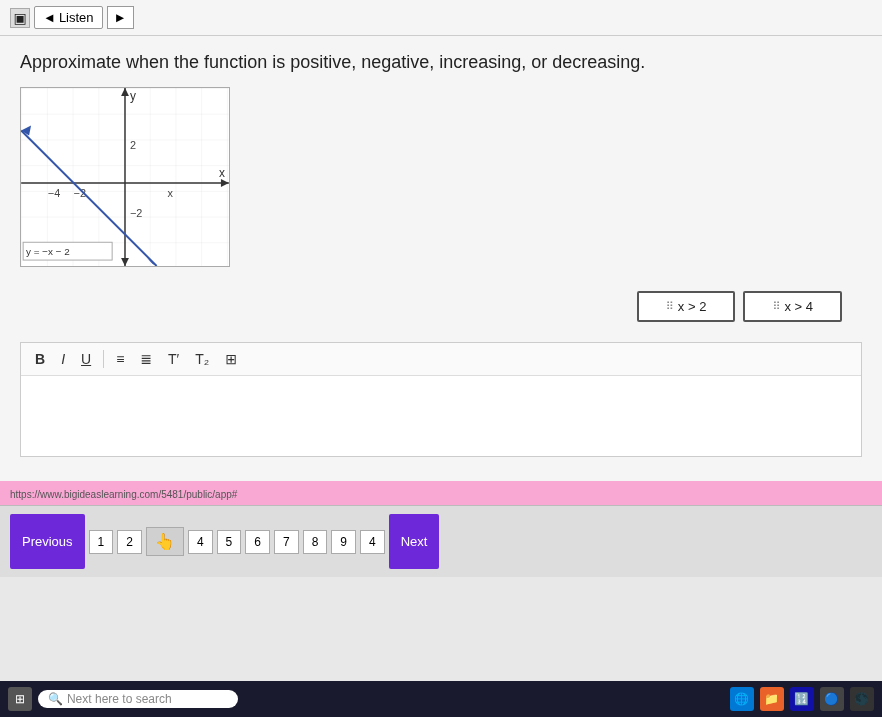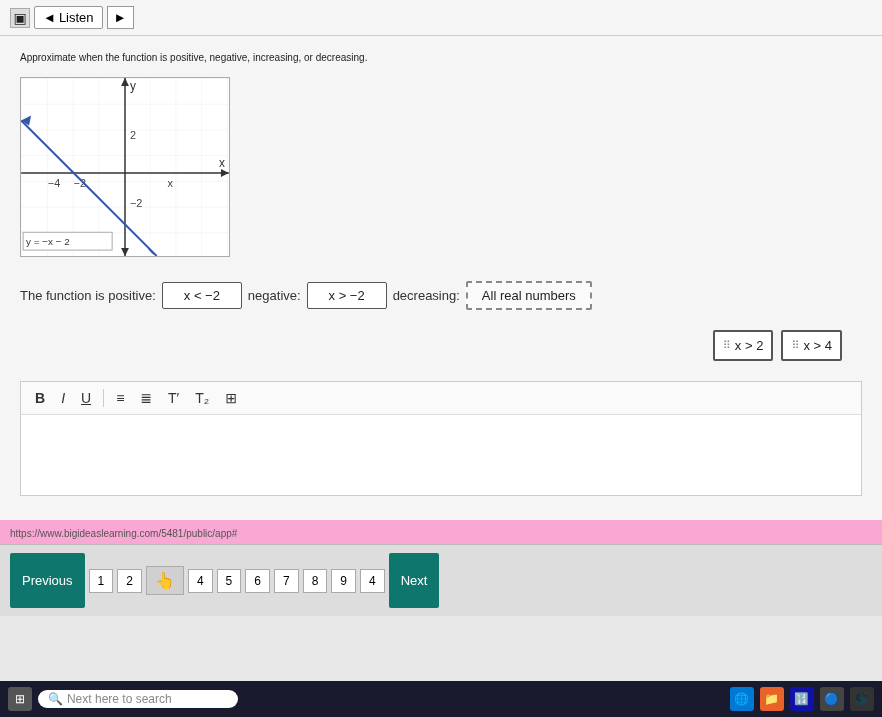--- a/index.html
+++ b/index.html
@@ -32,21 +32,21 @@
       cursor: pointer;
       border-radius: 2px;
     }
 
     .main-content {
       background: #f5f5f5;
       padding: 16px 20px 10px 20px;
     }
 
     .question-text {
-      font-size: 10px;
+      font-size: 18px;
       margin-bottom: 14px;
       color: #222;
     }
 
     
     .graph-container {
       margin-bottom: 24px;
       display: inline-block;
     }
 
@@ -93,21 +93,21 @@
       display: flex;
       justify-content: flex-end;
       gap: 8px;
       margin-bottom: 20px;
       padding-right: 20px;
     }
 
     .chip {
       border: 2px solid #555;
       background: #fff;
-      padding: 6px 8px;
+      padding: 6px 27px;
       font-size: 13px;
       border-radius: 2px;
       cursor: grab;
       display: flex;
       align-items: center;
       gap: 4px;
     }
 
     .chip::before {
       content: '⠿';
@@ -167,21 +167,21 @@
     .bottom-bar {
       background: #ddd;
       padding: 8px 10px;
       display: flex;
       align-items: center;
       gap: 4px;
       border-top: 1px solid #bbb;
     }
 
     .prev-btn, .next-btn {
-      background: #0f766e;
+      background: #6d28d9;
       color: #fff;
       border: none;
       padding: 20px 12px;
       font-size: 13px;
       cursor: pointer;
       border-radius: 2px;
     }
 
     .page-btn {
       background: #fff;
@@ -299,28 +299,20 @@
 
         <polygon points="137,180 127,172 133,178" fill="#3355aa"></polygon>
 
         <rect x="2" y="156" width="90" height="18" fill="white" stroke="#aaa" stroke-width="1"></rect>
         <text x="5" y="169" font-size="10" fill="#333">y = −x − 2</text>
       </svg>
     </div>
   </div>
 
   
-  <div class="answer-row">
-    <span class="answer-label">The function is positive:</span>
-    <div class="answer-box">x &lt; −2</div>
-    <span class="answer-label">negative:</span>
-    <div class="answer-box">x &gt; −2</div>
-    <span class="answer-label">decreasing:</span>
-    <div class="answer-box dashed">All real numbers</div>
-  </div>
 
   
   <div class="chips-row">
     <div class="chip">
       <span>x &gt; 2</span>
     </div>
     <div class="chip">
       <span>x &gt; 4</span>
     </div>
   </div>

